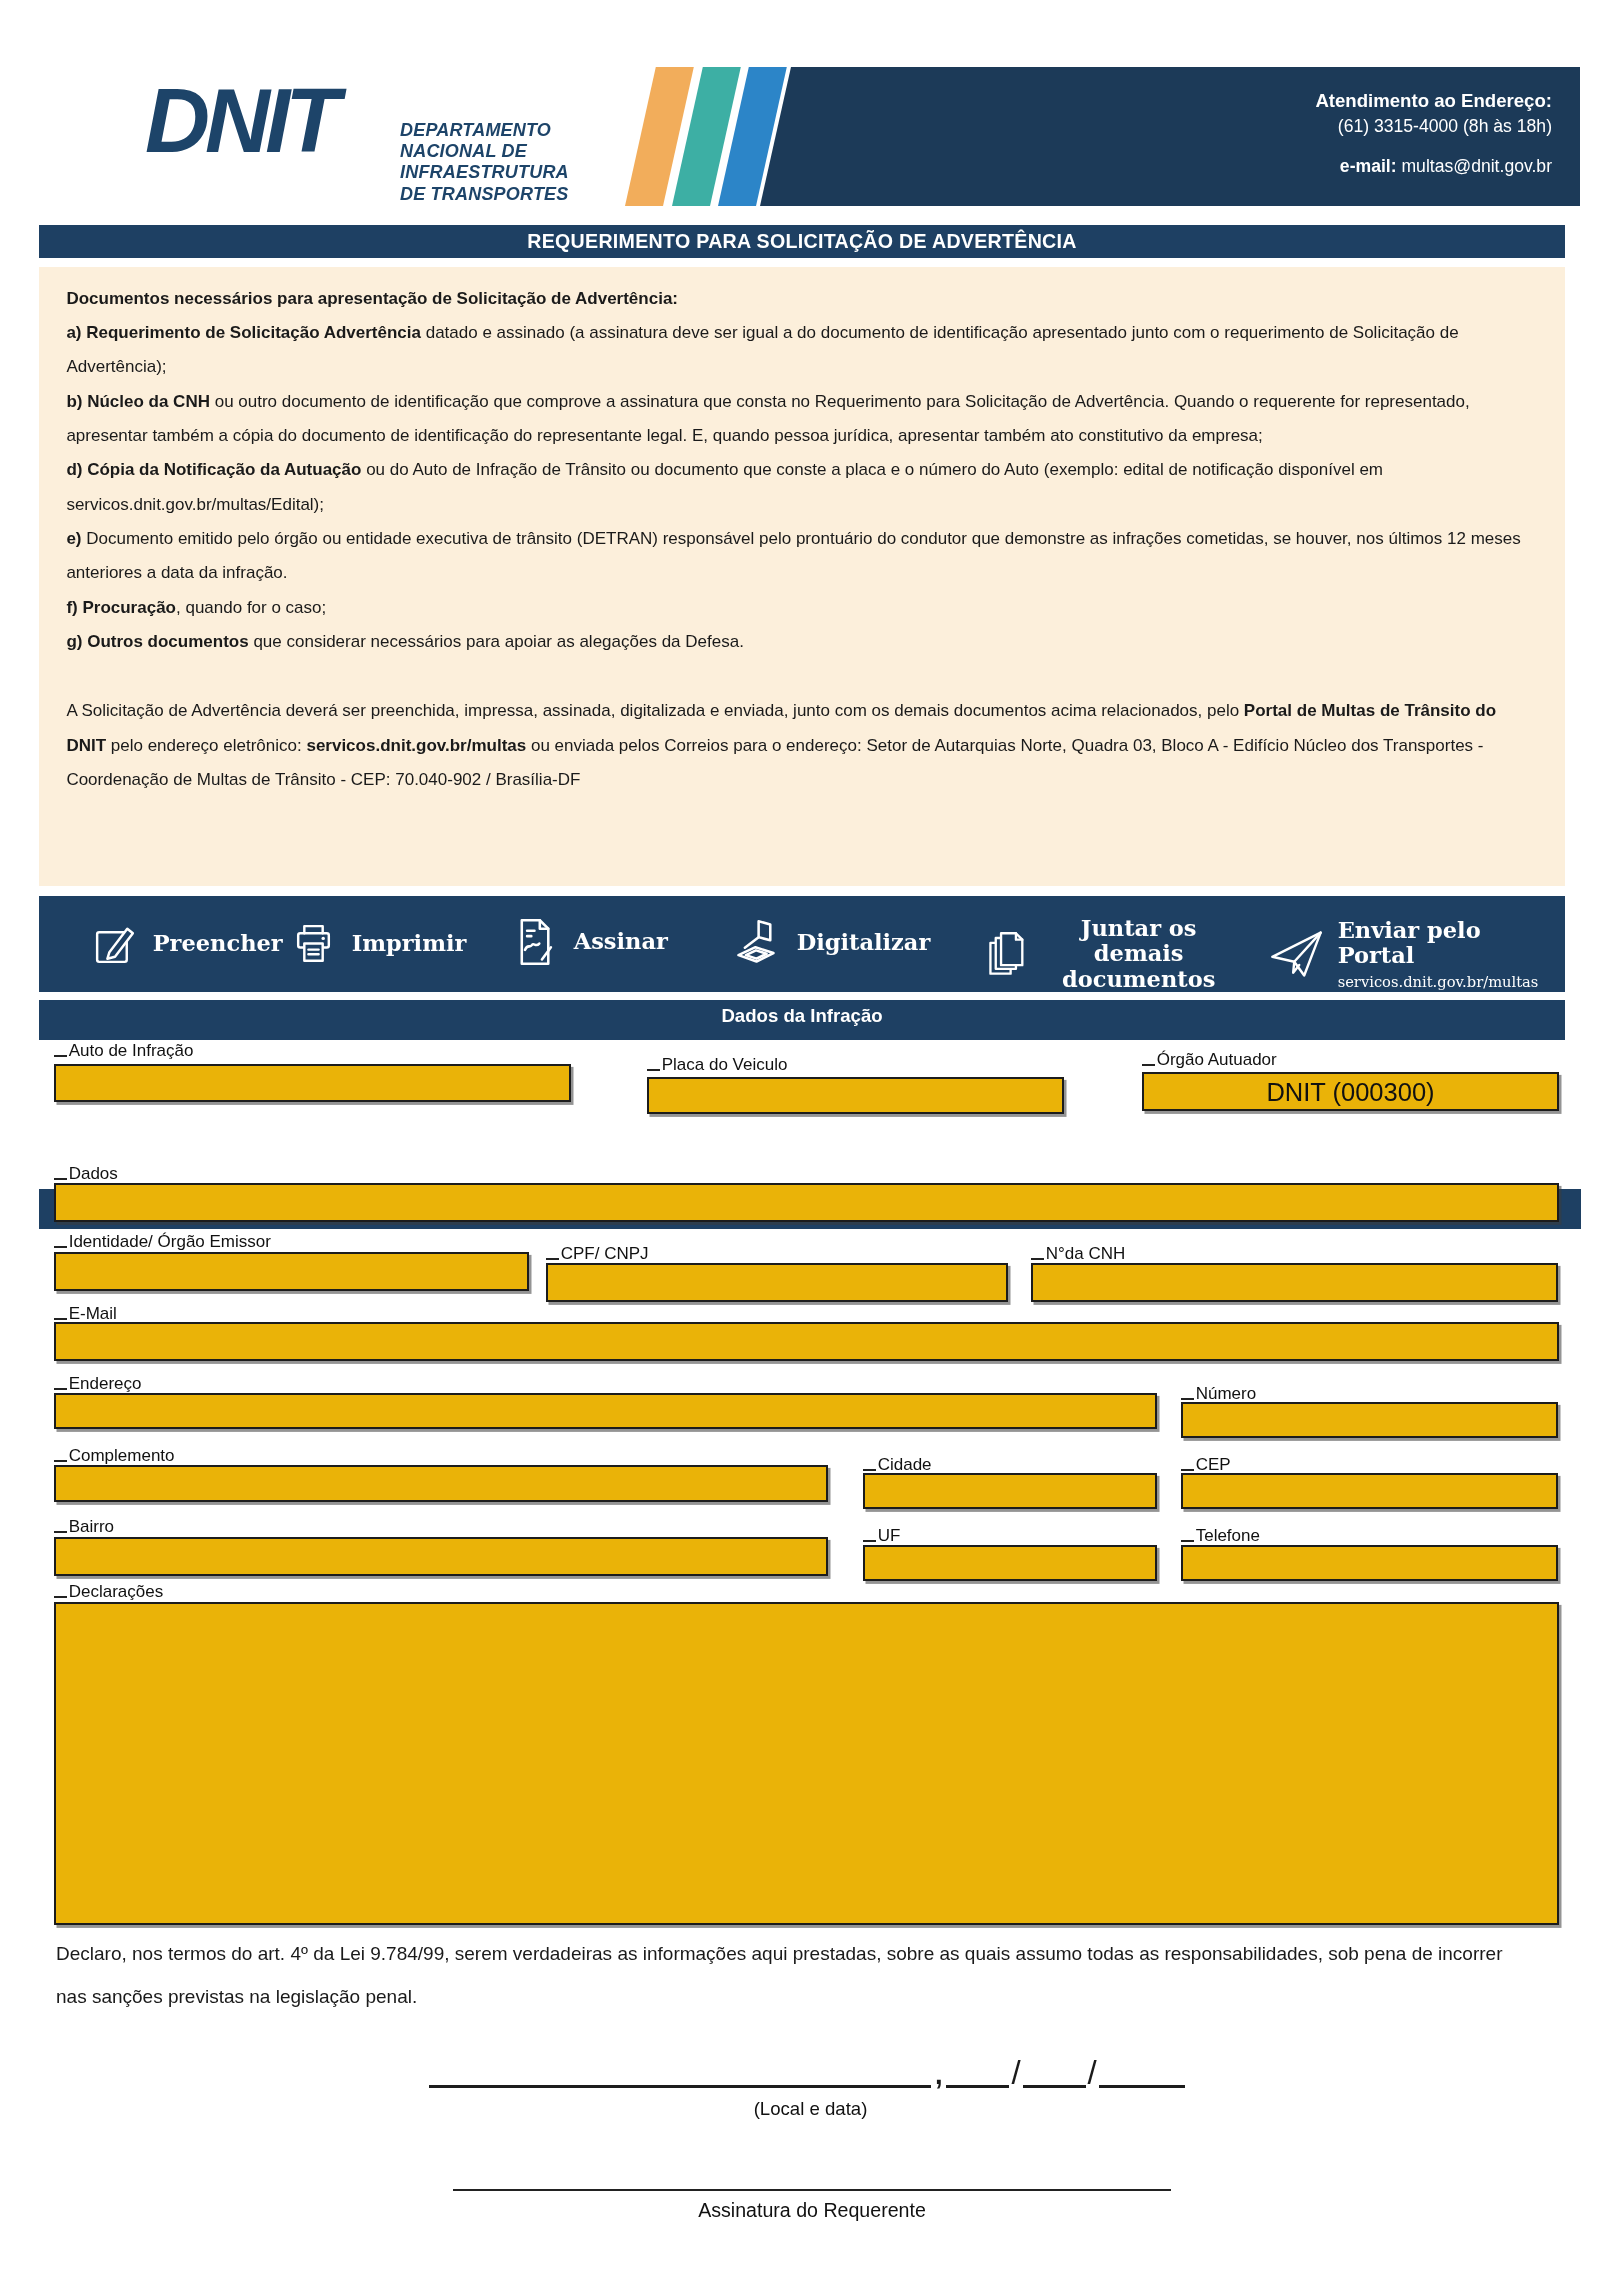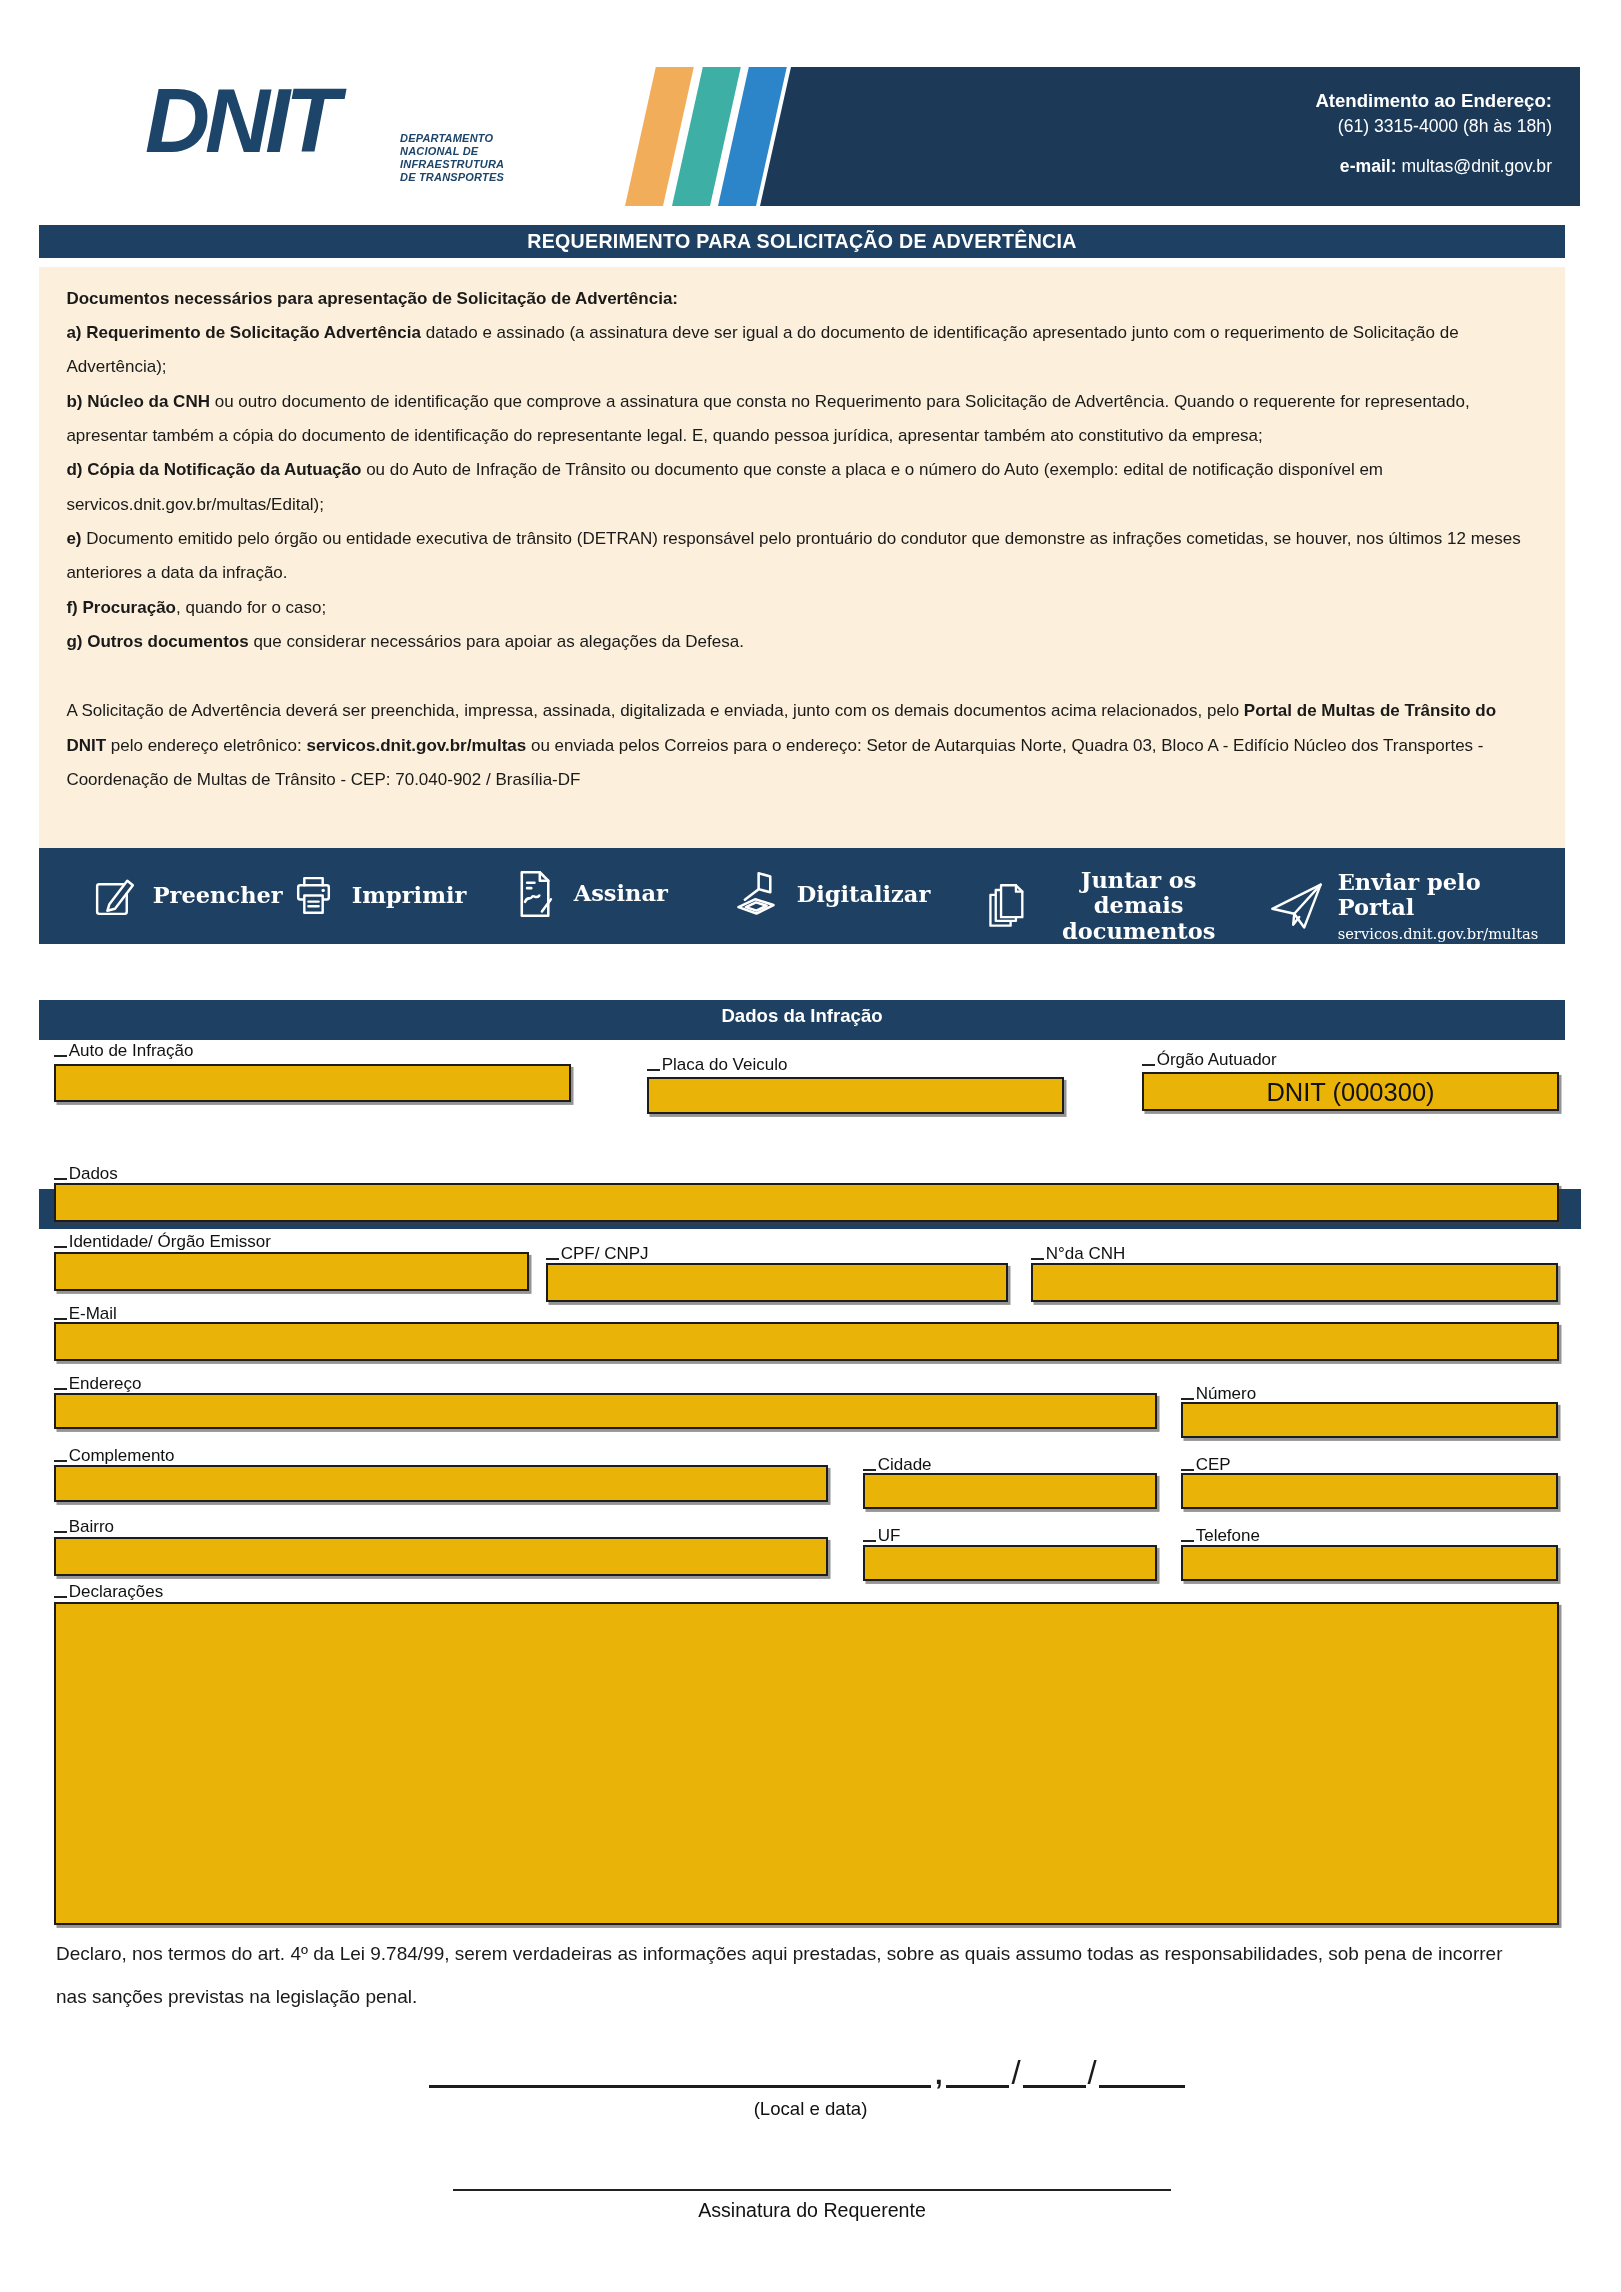--- a/index.html
+++ b/index.html
@@ -2,21 +2,21 @@
 <html style="--navy_bar: #1E4063; --navy_header: #1C3A58; --orange: #F2AD5B; --teal: #3DAFA4; --blue: #2C85C8; --cream: #FCEFDB; --logo_navy: #1D4469;"><head>
 <meta charset="utf-8">
 <style>
   html,body{margin:0;padding:0;background:#fff;}
   .page{position:relative;width:1621px;height:2293px;background:#fff;overflow:hidden;
         font-family:"Liberation Sans",sans-serif;color:#1a1a1a;}
 
   
   .logo-dnit{position:absolute;left:145px;top:76px;font-size:90px;font-weight:bold;font-style:italic;
              letter-spacing:-4.9px;color:var(--logo_navy);line-height:1;}
-  .logo-sub{position:absolute;left:400px;top:132px;font-size:11px;font-style:italic;font-weight:600;
+  .logo-sub{position:absolute;left:400px;top:120px;font-size:18px;font-style:italic;font-weight:600;
             color:var(--logo_navy);line-height:1.18;letter-spacing:0.2px;}
   .stripe{position:absolute;top:67px;height:139px;transform:skewX(-12.5deg);transform-origin:bottom left;}
   .hdr-box{position:absolute;top:67px;left:760px;width:820px;height:139px;background:var(--navy_header);
            clip-path:polygon(31px 0,100% 0,100% 100%,0 100%);}
   .hdr-contact{position:absolute;top:90px;right:69px;text-align:right;color:#fff;}
   .hdr-contact .l1{font-weight:bold;font-size:18.6px;}
   .hdr-contact .l2{font-size:17.6px;margin-top:3.9px;}
   .hdr-contact .l3{font-size:17.6px;margin-top:19.6px;}
   .hdr-contact .l3 b{font-weight:bold;}
 
@@ -27,21 +27,21 @@
   .secbar{height:40px;line-height:32px;font-size:18.6px;}
 
   
   .cream{position:absolute;left:39px;top:267px;width:1526px;height:619px;background:var(--cream);
          box-sizing:border-box;padding:14.7px 27.4px;overflow:hidden;}
   .cream p{margin:0;font-size:17px;line-height:2.02;}
   .cream p.last-para{margin-top:35px;}
   .cream b{font-weight:bold;}
 
   
-  .stepsbar{position:absolute;left:39px;top:848px;width:1526px;height:96px;background:var(--navy_bar);text-decoration:underline;}
+  .stepsbar{position:absolute;left:39px;top:896px;width:1526px;height:96px;background:var(--navy_bar);text-decoration:underline;}
   .step{position:absolute;display:flex;align-items:center;gap:13.7px;color:#fff;}
   .step .slabel{font-family:"DejaVu Serif",serif;font-weight:bold;font-size:22.5px;line-height:1.15;}
   .step .ssub{font-family:"DejaVu Serif",serif;font-size:14.7px;margin-top:3.9px;}
   .step svg{display:block;}
 
   
   .flabel{position:absolute;font-size:17px;color:#111;padding-left:14.7px;white-space:nowrap;}
   .flabel::before{content:"";position:absolute;left:0;bottom:3.9px;width:12.7px;height:2.2px;background:#222;}
   .fbox{position:absolute;background:#eab308;border:2px solid #1c1c1c;
         box-shadow:2.5px 2.9px 0 rgba(60,60,60,.55);box-sizing:border-box;}

